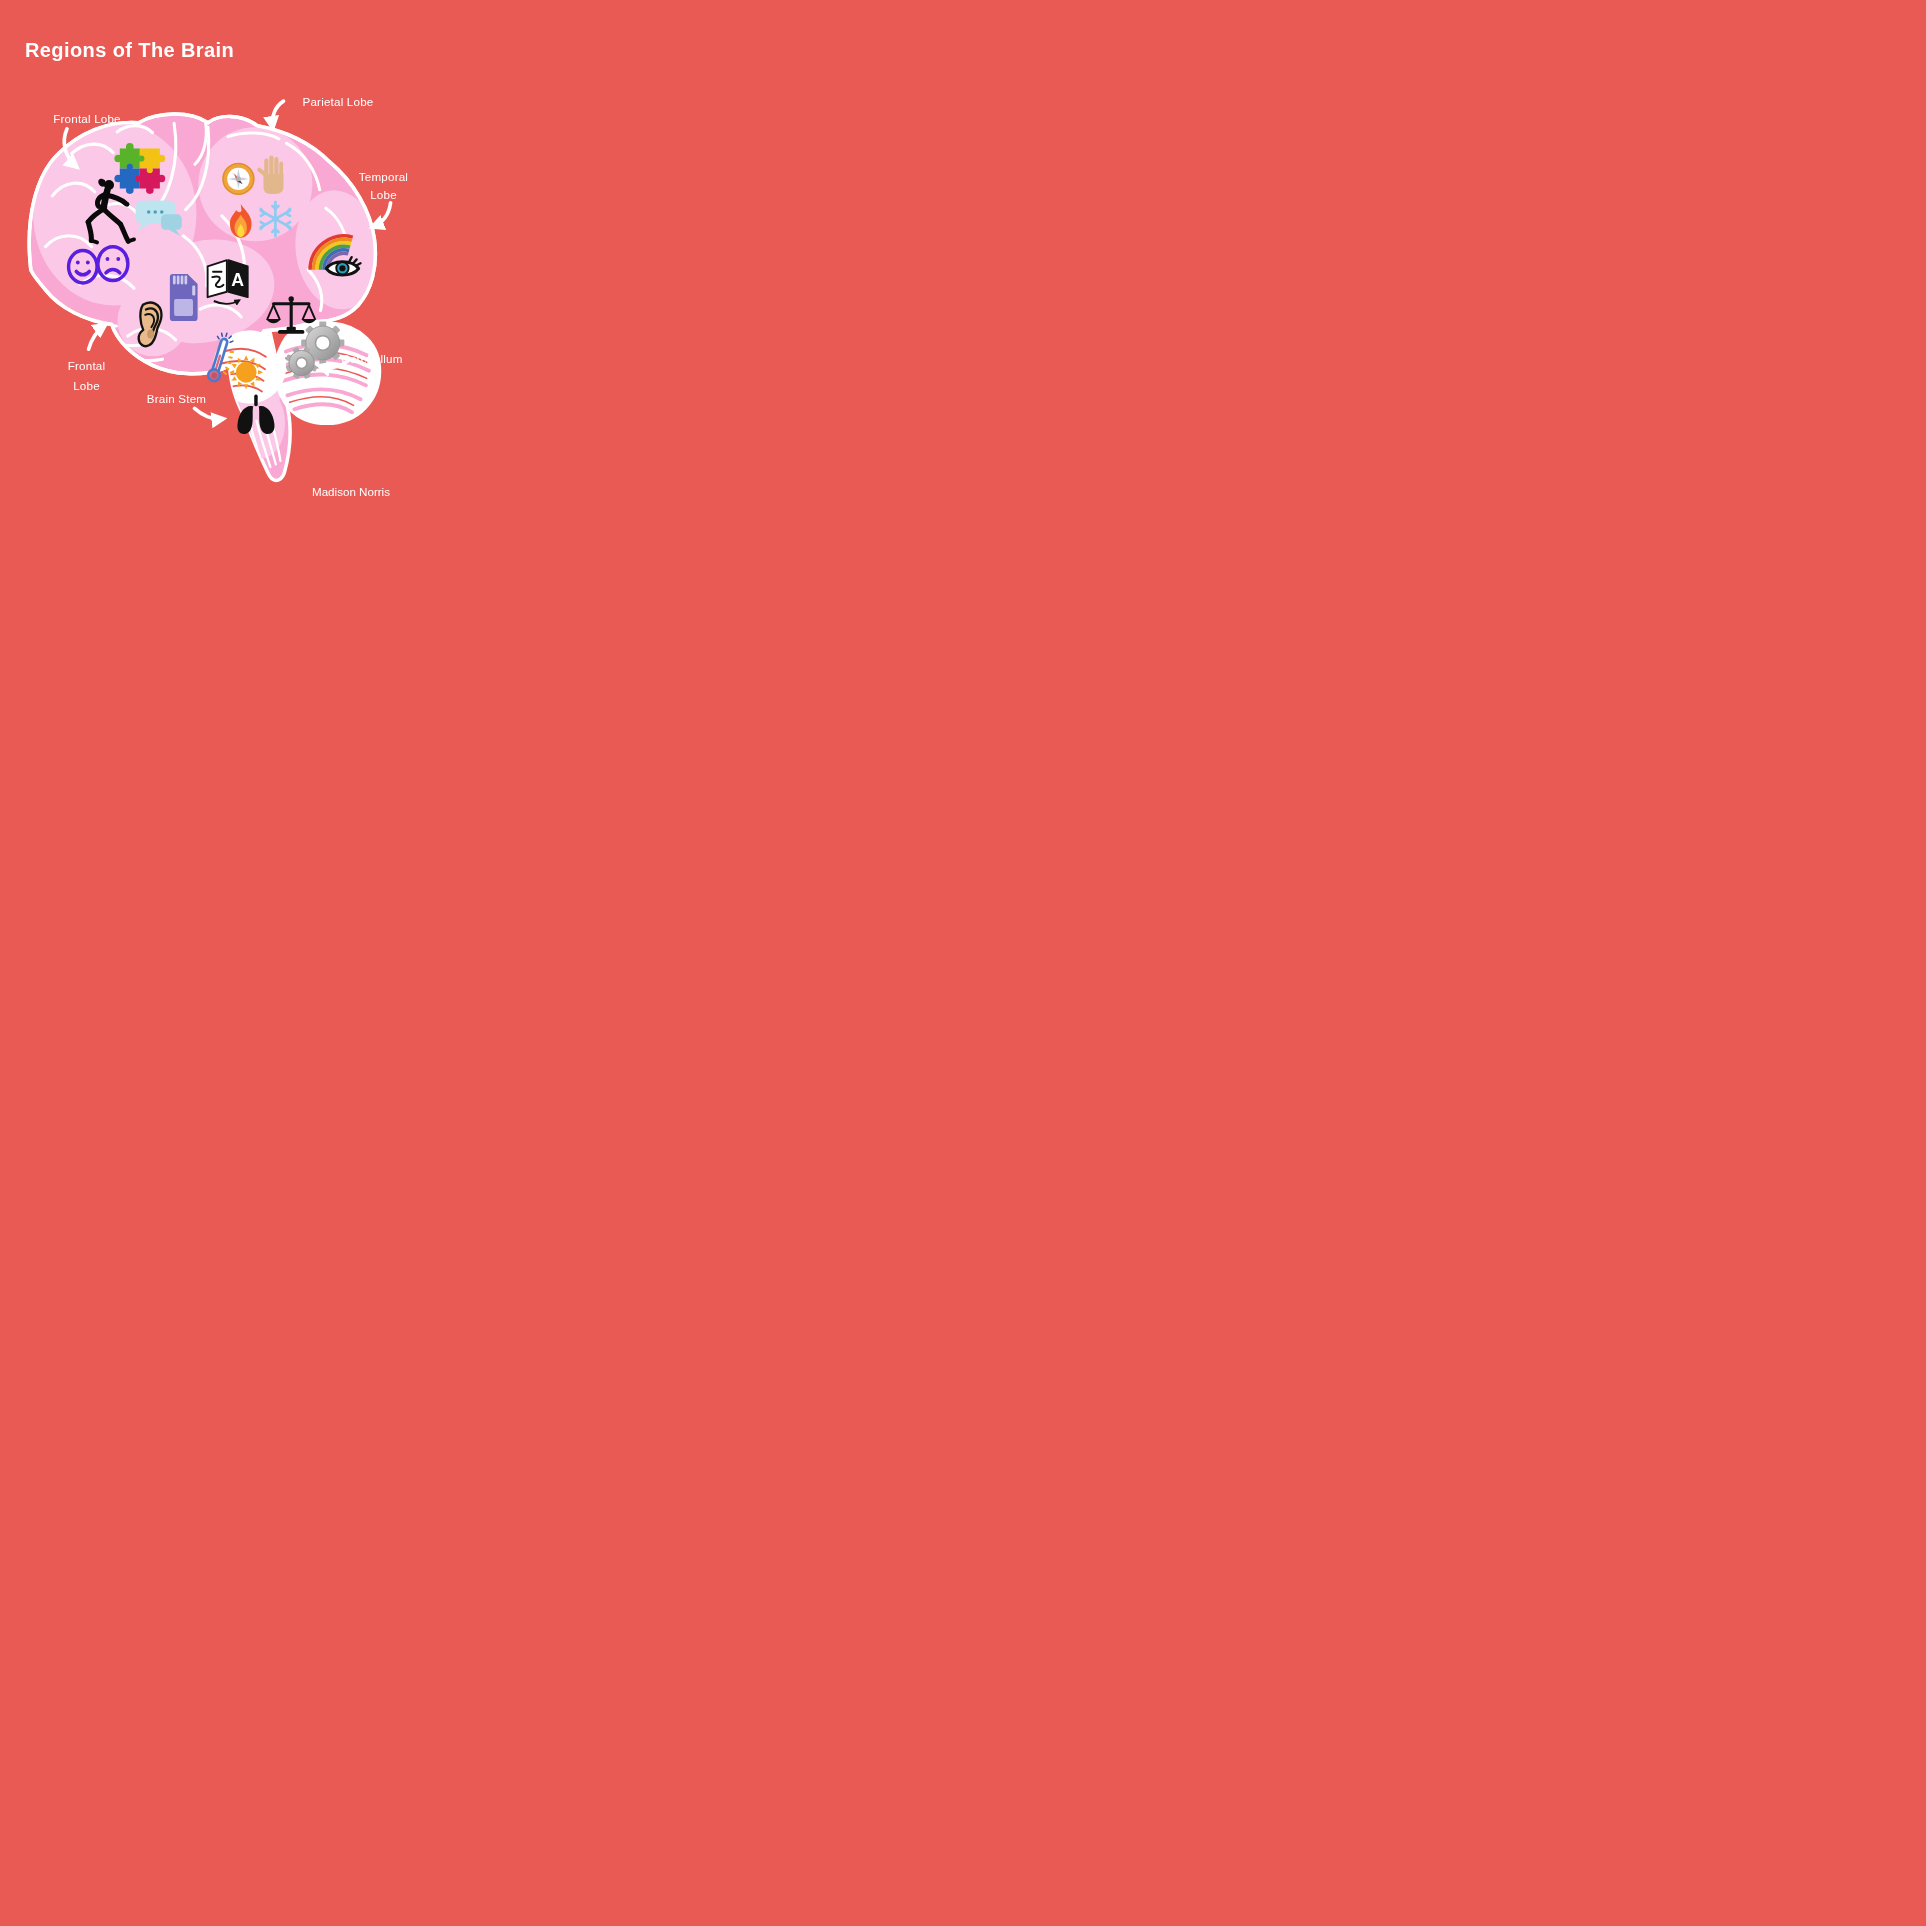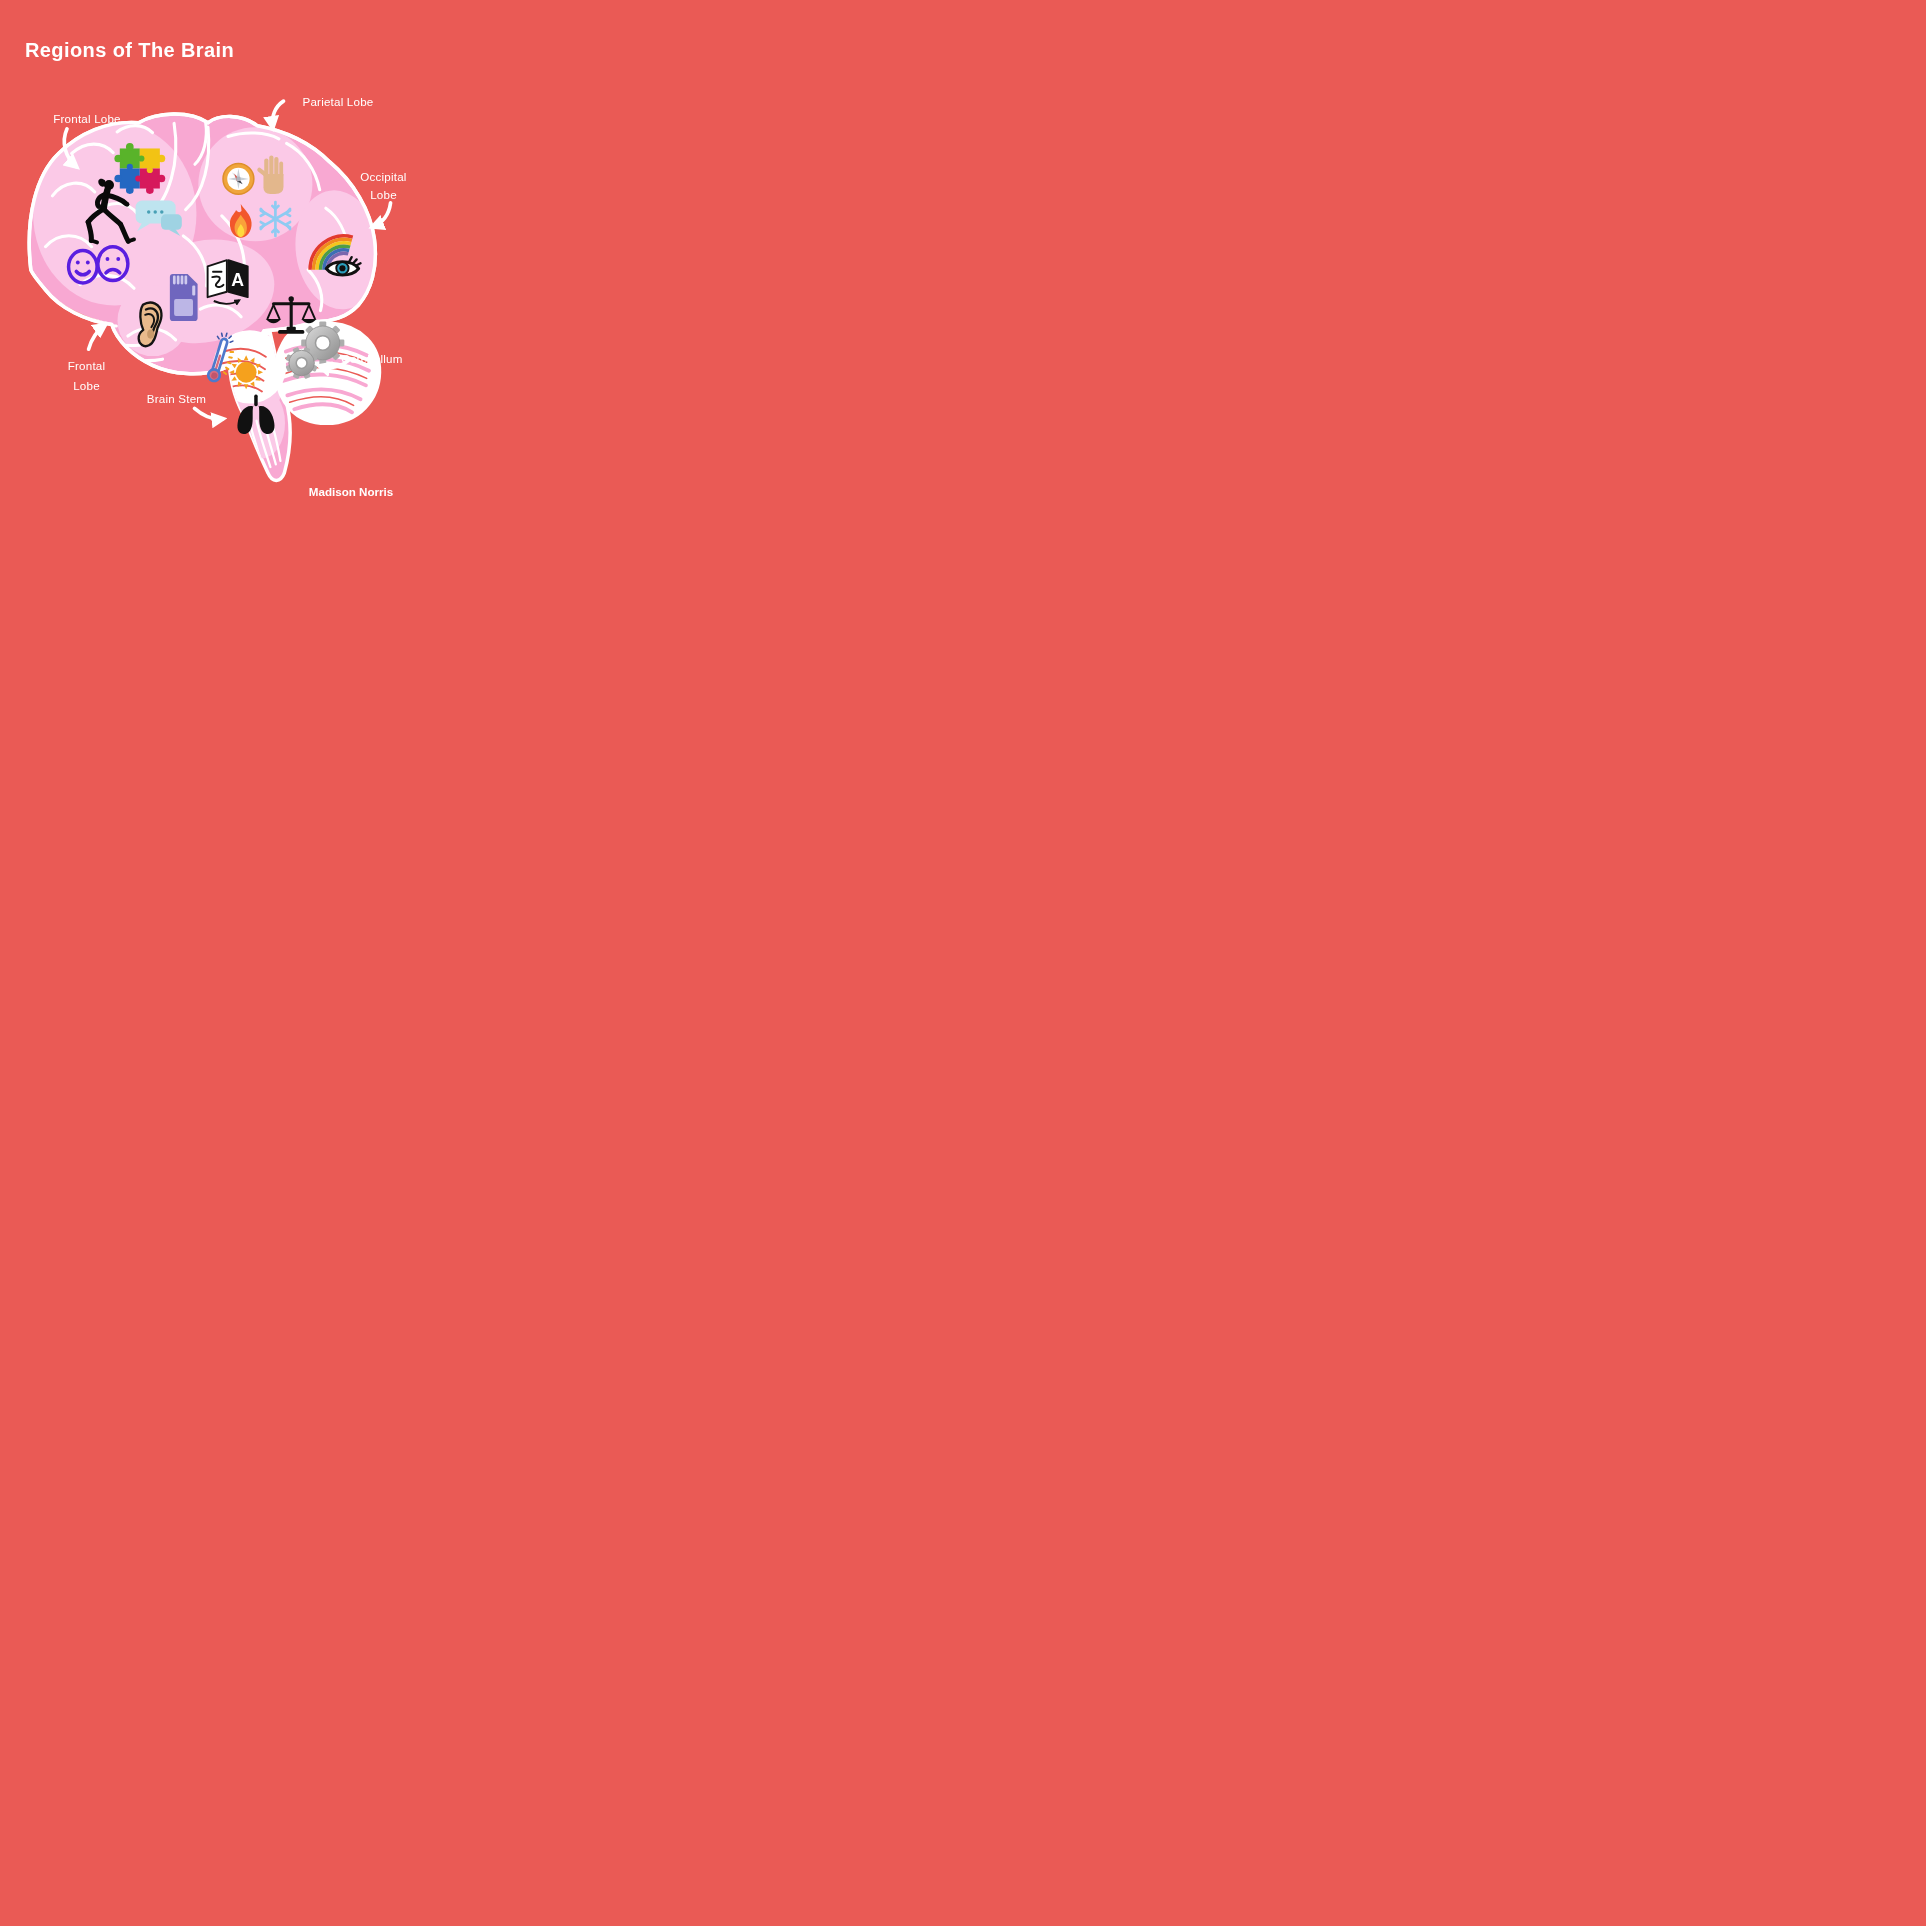--- a/index.html
+++ b/index.html
@@ -9,21 +9,21 @@
        letter-spacing:0.4px;white-space:nowrap;}
   .lbl{position:absolute;color:#fff;font-size:11.6px;font-weight:normal;letter-spacing:0.2px;
        text-align:center;line-height:18px;white-space:nowrap;}
   #lbl-frontal{left:39px;top:104px;width:96px;margin-top:6px;}
   #lbl-parietal{left:290px;top:93px;width:96px;}
   #lbl-occipital{left:345px;top:168px;width:77px;}
   #lbl-temporal{left:48px;top:356px;width:77px;line-height:20px;}
   #lbl-brainstem{left:134px;top:390px;width:85px;}
   #lbl-cerebellum{left:326px;top:350px;width:92px;}
   .author{position:absolute;left:293px;top:485px;width:116px;color:#fff;font-size:11.6px;
-          font-weight:bold;text-align:center;white-space:nowrap;}
+          font-weight:normal;text-align:center;white-space:nowrap;}
   svg.art{position:absolute;left:0;top:0;}
 </style>
 </head>
 <body>
 
 <div class="canvas">
 
 <svg class="art" width="416" height="555" viewBox="0 0 1080 1440">
   <defs>
     <marker id="ah" viewBox="0 0 10 10" refX="7" refY="5" markerWidth="4.4" markerHeight="4.4" orient="auto-start-reverse">
@@ -381,21 +381,21 @@
     <path d="M 230,906 C 238,878 252,858 272,844" marker-end="url(#ah)"></path>
     <path d="M 505,1060 C 528,1080 554,1090 578,1087" marker-end="url(#ah)"></path>
     <path d="M 906,934 C 886,952 858,958 830,950" marker-end="url(#ah)"></path>
   </g>
 </svg>
 
 <div class="ttl">Regions of The Brain</div>
 
 <div id="lbl-frontal" class="lbl">Frontal Lobe</div>
 <div id="lbl-parietal" class="lbl">Parietal Lobe</div>
-<div id="lbl-occipital" class="lbl"><span>Occipital</span><br><span>Lobe</span></div>
+<div id="lbl-occipital" class="lbl"><span>Temporal</span><br><span>Lobe</span></div>
 <div id="lbl-temporal" class="lbl"><span>Frontal</span><br><span>Lobe</span></div>
 <div id="lbl-brainstem" class="lbl">Brain Stem</div>
 <div id="lbl-cerebellum" class="lbl">Cerebellum</div>
 
 <div class="author">Madison Norris</div>
 
 </div>
 
 
 </body></html>

